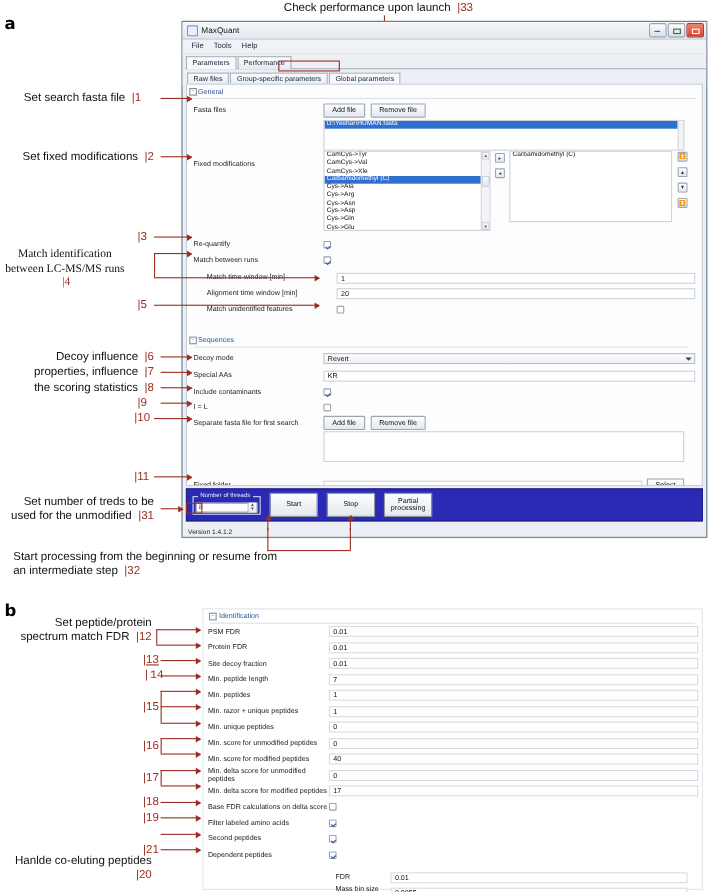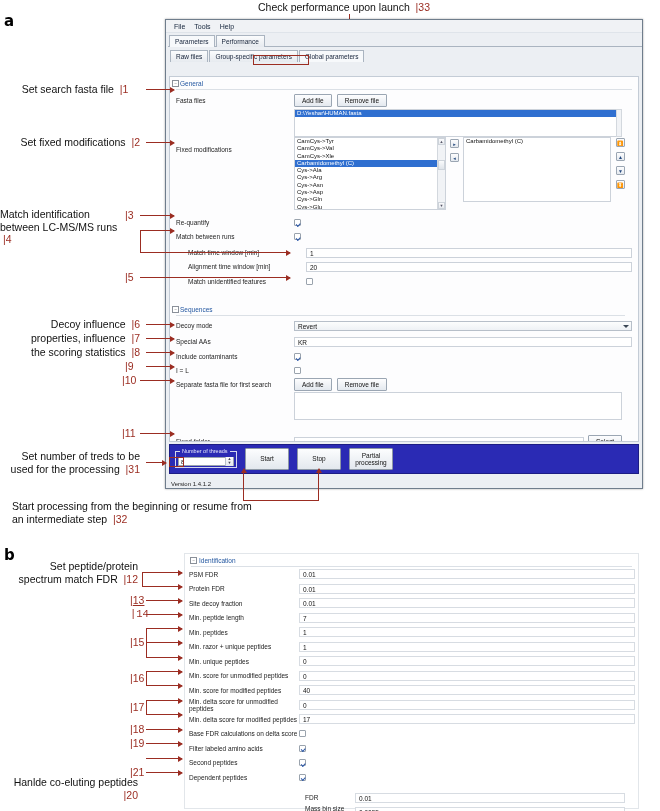--- a/index.html
+++ b/index.html
@@ -94,20 +94,35 @@
 
 <div class="ann" style="left:258px;top:1px;width:200px;text-align:left;">
   <span>Check performance upon launch</span>
   <span class="num">&nbsp;|<span>33</span></span>
 </div>
 <div class="vline" style="left:349px;top:14px;height:33px;"></div>
 <div class="arrow" style="left:234px;top:47px;width:116px;transform:scaleX(-1);"></div>
 
 <div class="win">
 
+  <div class="titlebar">
+    <div class="ticon"></div>
+    <div class="ttext">MaxQuant</div>
+    <div class="winbtns">
+      <span class="min">
+          <i></i>
+        </span>
+      <span>
+          <i></i>
+        </span>
+      <span class="close">
+          <i></i>
+        </span>
+    </div>
+  </div>
 
   <div class="menubar">
     <span>File</span>
     <span>Tools</span>
     <span>Help</span>
   </div>
 
   <div class="tabstrip">
     <div class="tabrow">
       <div class="tab sel">Parameters</div>
@@ -262,21 +277,21 @@
 
 <div class="ann" style="left:6px;top:136px;width:134px;">
   <span>Set fixed modifications</span>
   <span class="num">&nbsp;|<span>2</span></span>
 </div>
 <div class="arrow" style="left:146px;top:142px;width:28px;"></div>
 
 <div class="annl" style="left:125px;top:209px;">|<span>3</span></div>
 <div class="arrow" style="left:140px;top:215px;width:34px;"></div>
 
-<div class="ann" style="left:0px;top:208px;width:118px;text-align:left;">
+<div class="ann" style="left:0px;top:226px;width:118px;text-align:center;font-family:Liberation Serif, serif;">
   <span>Match identification between LC-MS/MS runs</span>
   <span class="num">&nbsp;|<span>4</span></span>
 </div>
 <div class="vline" style="left:140px;top:230px;height:22px;"></div>
 <div class="arrow" style="left:140px;top:230px;width:34px;"></div>
 <div class="arrow" style="left:140px;top:252px;width:150px;"></div>
 
 <div class="annl" style="left:125px;top:271px;">|<span>5</span></div>
 <div class="arrow" style="left:140px;top:277px;width:150px;"></div>
 
@@ -301,21 +316,21 @@
 <div class="annl" style="left:125px;top:360px;">|<span>9</span></div>
 <div class="arrow" style="left:146px;top:366px;width:28px;"></div>
 
 <div class="annl" style="left:122px;top:374px;">|<span>10</span></div>
 <div class="arrow" style="left:140px;top:380px;width:34px;"></div>
 
 <div class="annl" style="left:122px;top:427px;">|<span>11</span></div>
 <div class="arrow" style="left:140px;top:433px;width:34px;"></div>
 
 <div class="ann" style="left:6px;top:450px;width:134px;">
-  <span>Set number of treds to be used for the processing</span>
+  <span>Set number of treds to be used for the unmodified</span>
   <span class="num">&nbsp;|<span>31</span></span>
 </div>
 <div class="arrow" style="left:146px;top:462px;width:20px;"></div>
 
 <div class="ann" style="left:12px;top:500px;width:250px;text-align:left;">
   <span>Start processing from the beginning or resume from an intermediate step</span>
   <span class="num">&nbsp;|<span>32</span></span>
 </div>
 <div class="hline" style="left:243px;top:500px;width:75px;"></div>
 <div class="vline" style="left:243px;top:480px;height:21px;"></div>

